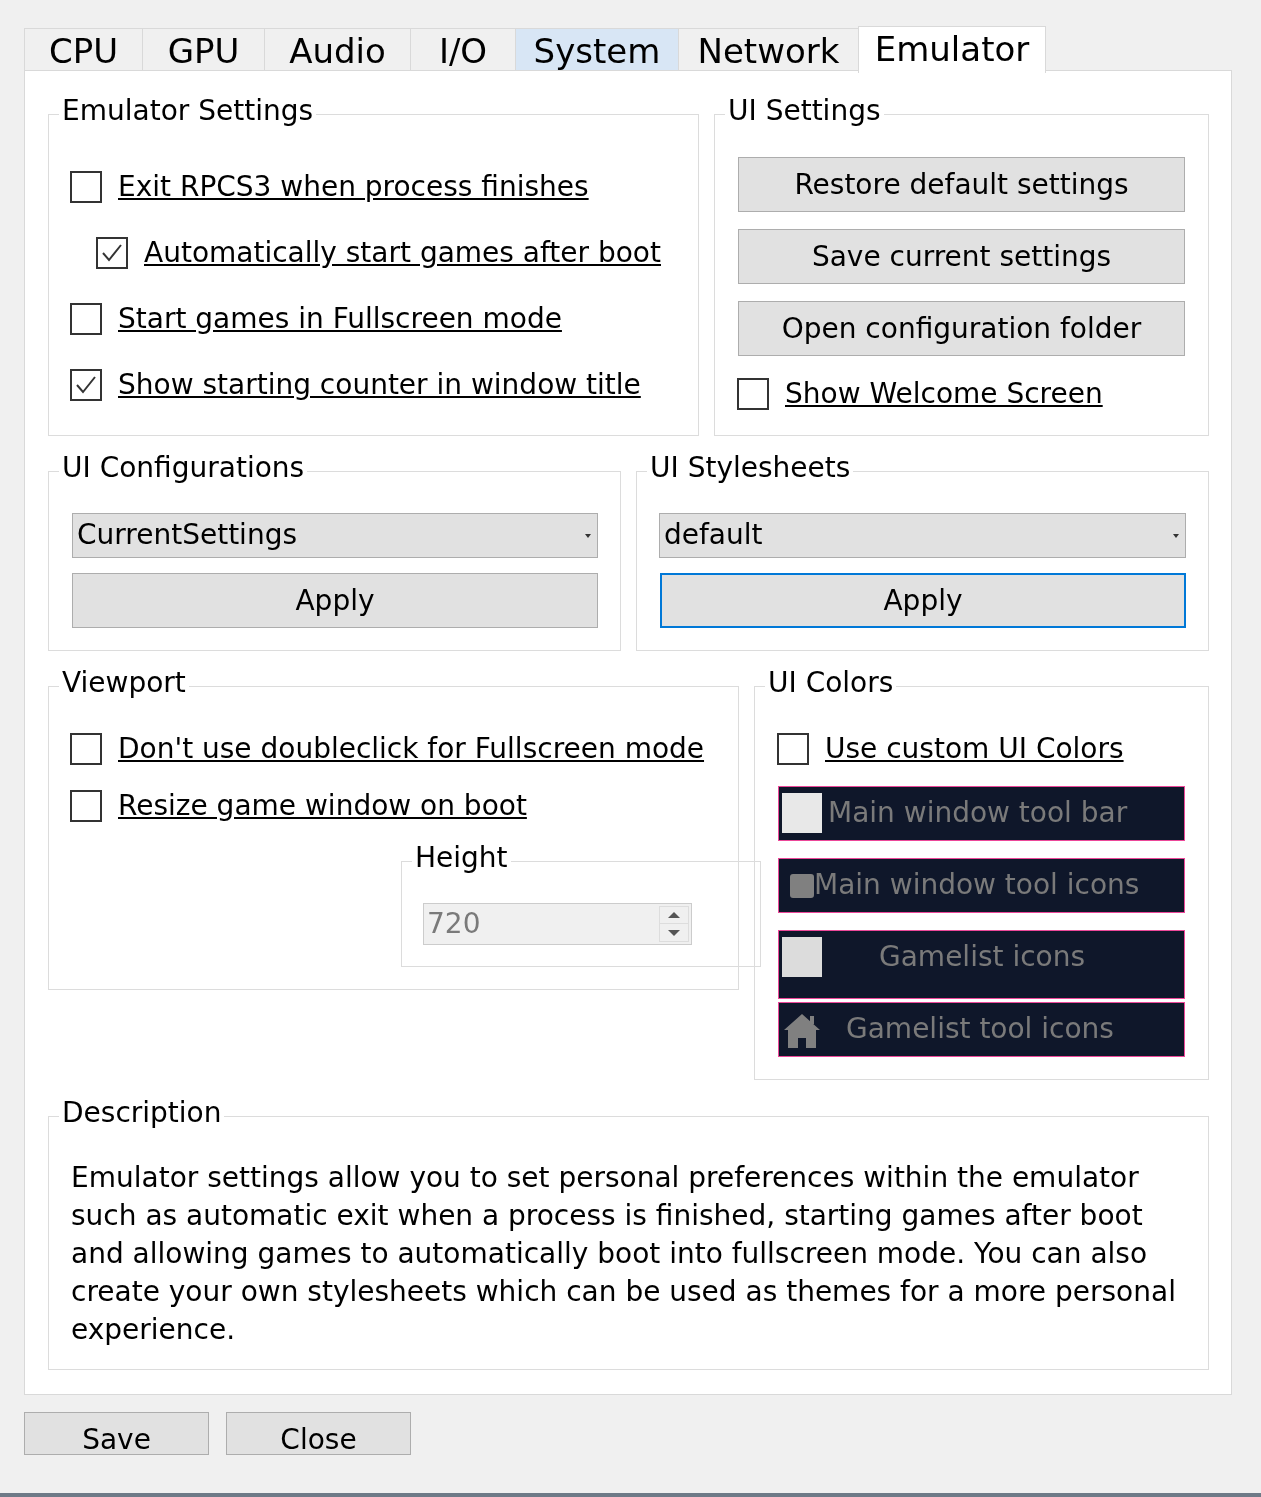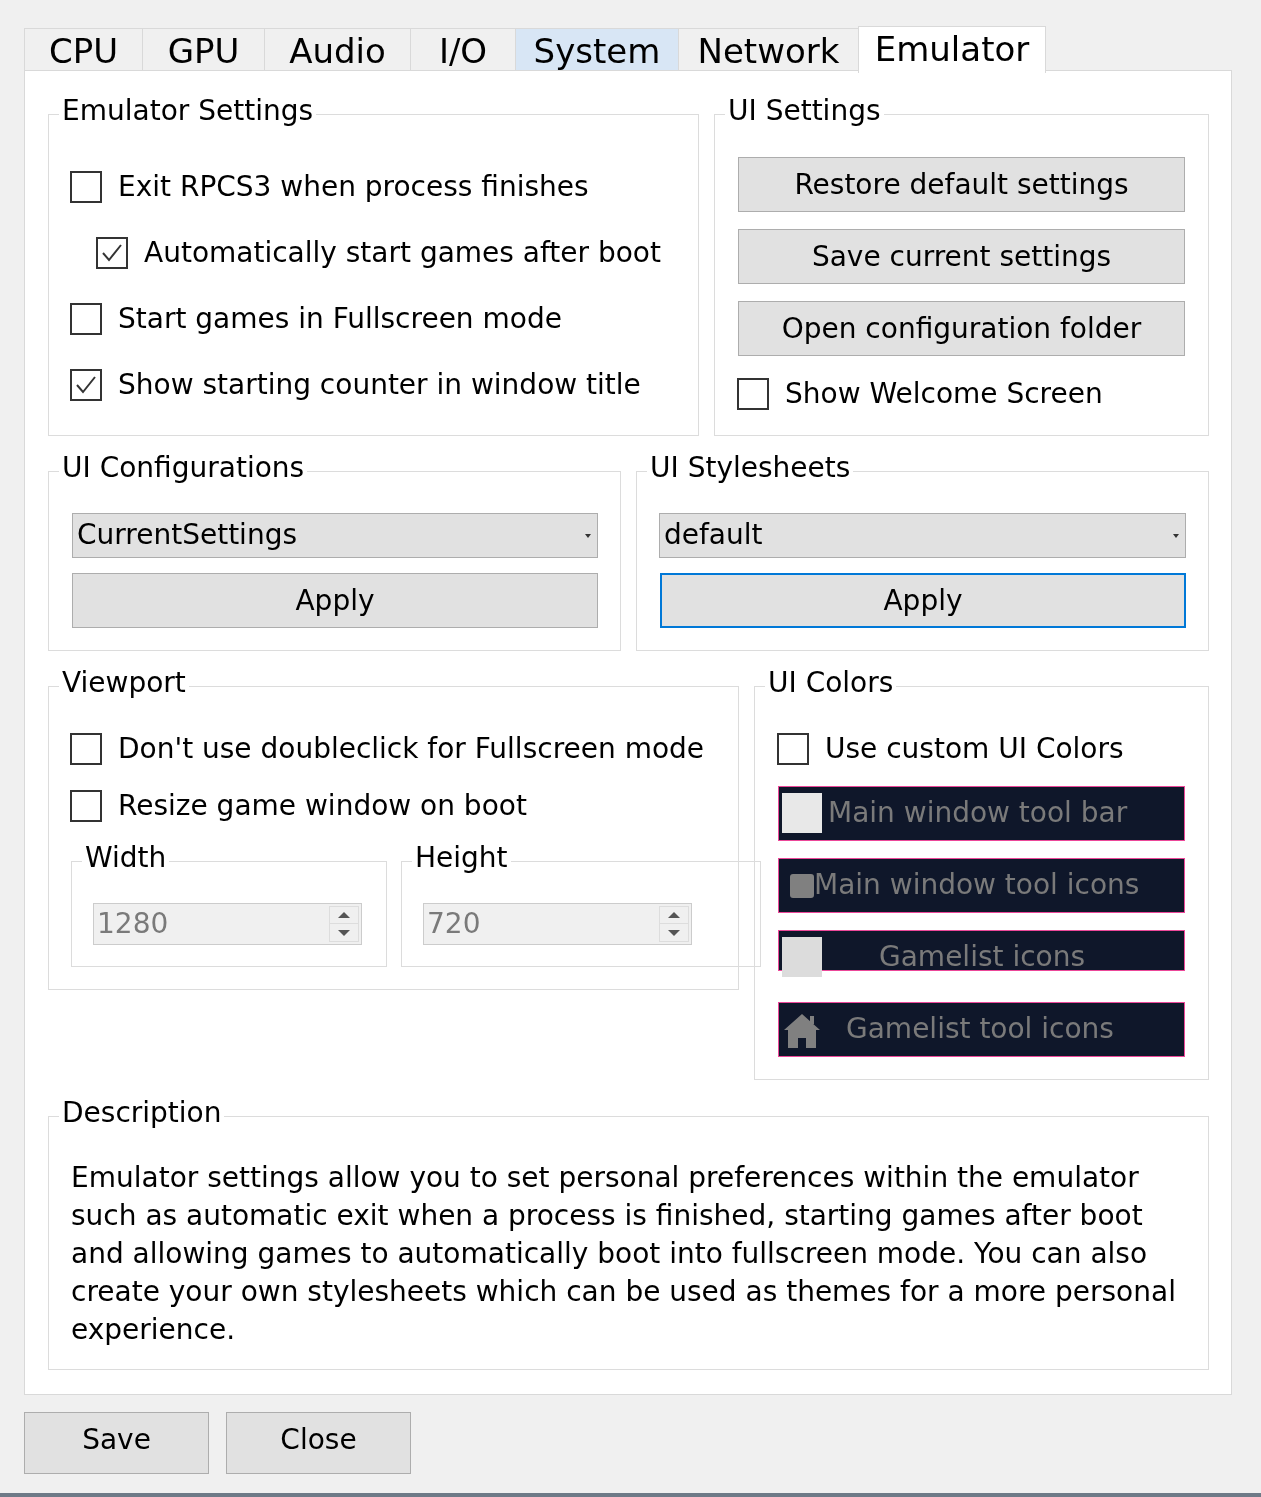--- a/index.html
+++ b/index.html
@@ -30,21 +30,21 @@
     background: #fff; border: 1px solid #d9d9d9;
   }
 
   
   .group { position: absolute; border: 1px solid #dcdcdc; }
   .group-title {
     position: absolute; top: -21px; left: 10px; background: #fff; padding: 0 3px;
     font-size: 28px; line-height: 34px; white-space: nowrap;
   }
 
-  .check-row { position: absolute; display: flex; align-items: center; white-space: nowrap; font-size: 28px; }
+  .check-row { position: absolute; display: flex; align-items: center; white-space: nowrap; font-size: 28px; text-decoration: underline; }
   .checkbox {
     width: 32px; height: 32px; border: 2px solid #333; background: #fff;
     margin-right: 16px; flex: none; position: relative;
   }
   .checkbox svg { position: absolute; left: 3px; top: 4px; }
 
   .btn {
     position: absolute; background: #e1e1e1; border: 1px solid #adadad;
     font-size: 28px; text-align: center; font-family: inherit; color: #000; padding: 0;
   }
@@ -72,21 +72,21 @@
 
   .color-btn {
     position: absolute; background: #0f172a; border: 1px solid #ec4899;
     font-size: 28px; color: #7a7a7a; line-height: 52px; white-space: nowrap;
   }
   .swatch { position: absolute; }
 
   .desc-text { position: absolute; left: 22px; top: 42px; width: 1110px; font-size: 28px; line-height: 38px; }
 
   .footer-btn {
-    position: absolute; top: 1412px; width: 185px; height: 62px;
+    position: absolute; top: 1412px; width: 185px; height: 43px;
     background: #e1e1e1; border: 1px solid #adadad; font-size: 28px; text-align: center; line-height: 53px;
   }
 </style>
 </head>
 <body>
 
 <div class="tabbar">
   <div class="tab" style="width:118px;"><span>CPU</span></div>
   <div class="tab" style="width:122px;"><span>GPU</span></div>
   <div class="tab" style="width:146px;"><span>Audio</span></div>
@@ -157,34 +157,20 @@
 
   <div class="group" style="left:23px; top:615px; width:691px; height:304px;">
     <div class="group-title">Viewport</div>
     <div class="check-row" style="left:21px; top:45px;">
       <span class="checkbox"></span>
       <span>Don't use doubleclick for Fullscreen mode</span>
     </div>
     <div class="check-row" style="left:21px; top:102px;">
       <span class="checkbox"></span>
       <span>Resize game window on boot</span>
-    </div>
-    <div class="group" style="left:22px; top:174px; width:316px; height:106px;">
-      <div class="group-title">Width</div>
-      <div class="spin" style="left:21px; top:41px; width:269px; height:42px;">
-        <span>1280</span>
-        <div class="spin-btns">
-          <div class="spin-up">
-              <span class="tri-up"></span>
-            </div>
-          <div class="spin-down">
-              <span class="tri-down"></span>
-            </div>
-        </div>
-      </div>
     </div>
     <div class="group" style="left:352px; top:174px; width:360px; height:106px;">
       <div class="group-title">Height</div>
       <div class="spin" style="left:21px; top:41px; width:269px; height:42px;">
         <span>720</span>
         <div class="spin-btns">
           <div class="spin-up">
               <span class="tri-up"></span>
             </div>
           <div class="spin-down">
@@ -202,21 +188,21 @@
       <span>Use custom UI Colors</span>
     </div>
     <div class="color-btn" style="left:23px; top:99px; width:407px; height:55px;">
       <span class="swatch" style="left:3px; top:6px; width:40px; height:40px; background:#e8e8e8;"></span>
       <span style="position:absolute; left:49px;">Main window tool bar</span>
     </div>
     <div class="color-btn" style="left:23px; top:171px; width:407px; height:55px;">
       <span class="swatch" style="left:11px; top:15px; width:24px; height:24px; background:#808080; border-radius:3px;"></span>
       <span style="position:absolute; left:35px;">Main window tool icons</span>
     </div>
-    <div class="color-btn" style="left:23px; top:243px; width:407px; height:41px;">
+    <div class="color-btn" style="left:23px; top:243px; width:407px; height:69px;">
       <span class="swatch" style="left:3px; top:6px; width:40px; height:40px; background:#dcdcdc;"></span>
       <span style="position:absolute; left:100px;">Gamelist icons</span>
     </div>
     <div class="color-btn" style="left:23px; top:315px; width:407px; height:55px;">
       <svg class="swatch" style="left:3px; top:9px;" width="40" height="38" viewBox="0 0 40 38">
         <polygon points="20,2 2,18 6,18 6,36 16,36 16,26 24,26 24,36 34,36 34,18 38,18" fill="#808080"></polygon>
         <rect x="28" y="4" width="4" height="8" fill="#808080"></rect>
       </svg>
       <span style="position:absolute; left:67px;">Gamelist tool icons</span>
     </div>

